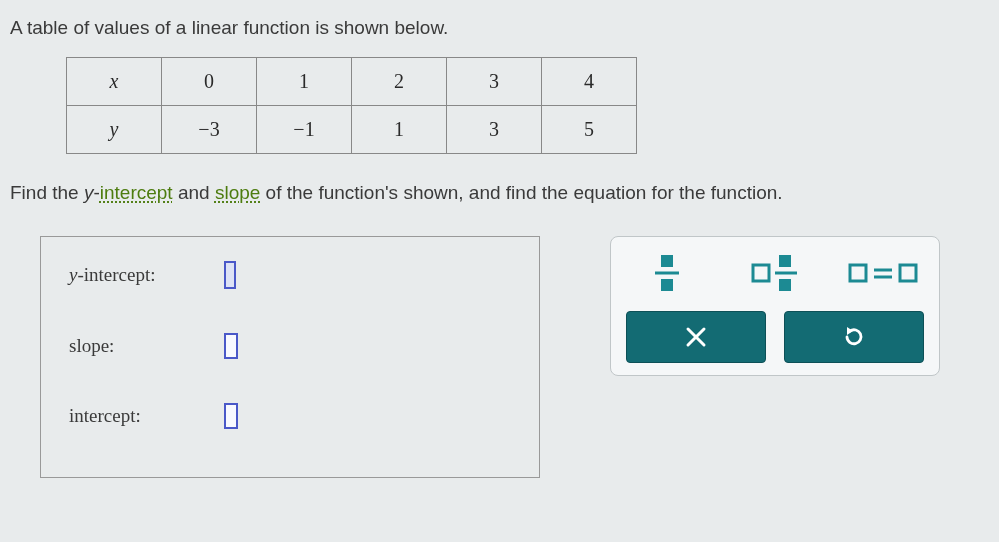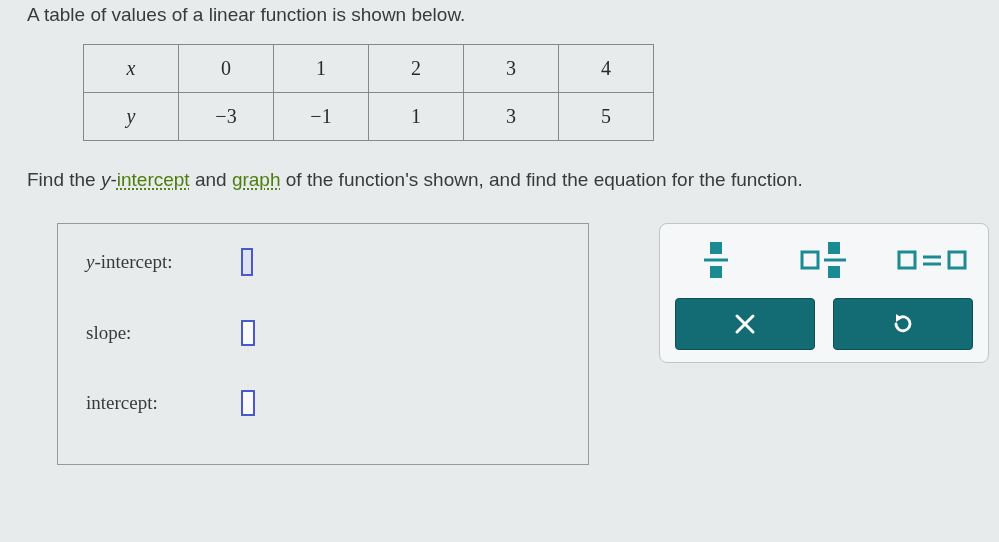--- a/index.html
+++ b/index.html
@@ -7,22 +7,21 @@
       margin: 0;
       padding: 0;
       width: 999px;
       height: 542px;
       background: #e8ebec;
       font-family: Verdana, Geneva, sans-serif;
       color: #444;
       overflow: hidden;
     }
     .container {
-      padding: 4px 10px 10px 10px;
-      margin-left: 17px;
+      padding: 17px 10px 10px 10px;
     }
     .instruction {
       font-size: 19px;
       color: #3a3a3a;
       margin-bottom: 18px;
     }
     .data-table {
       border-collapse: collapse;
       margin-left: 56px;
       margin-bottom: 28px;
@@ -44,21 +43,21 @@
       color: #3a3a3a;
       margin-bottom: 32px;
     }
     .link-style {
       color: #4d7c0f;
       text-decoration: underline dotted;
       text-underline-offset: 3px;
     }
     .answer-box {
       border: 1px solid #999;
-      width: 540px;
+      width: 500px;
       padding: 24px 24px 4px 28px;
       display: inline-block;
       vertical-align: top;
       margin-left: 30px;
     }
     .answer-row {
       display: flex;
       align-items: center;
       margin-bottom: 44px;
     }
@@ -151,21 +150,21 @@
       <td>−3</td>
       <td>−1</td>
       <td>1</td>
       <td>3</td>
       <td>5</td>
     </tr>
   </tbody>
     </table>
 
   <div class="prompt">
-    <span>Find the </span><span style="font-style:italic">y</span>-<span class="link-style">intercept</span><span> and </span><span class="link-style">graph</span><span> of the function's shown, and find the equation for the function.</span>
+    <span>Find the </span><span style="font-style:italic">y</span>-<span class="link-style">intercept</span><span> and </span><span class="link-style">slope</span><span> of the function's shown, and find the equation for the function.</span>
   </div>
 
   <div class="bottom-area">
     <div class="answer-box">
       <div class="answer-row">
         <div class="answer-label"><span class="yi">y</span><span>-intercept:</span></div>
         <div class="input-box cursor"></div>
       </div>
       <div class="answer-row">
         <div class="answer-label">slope:</div>

